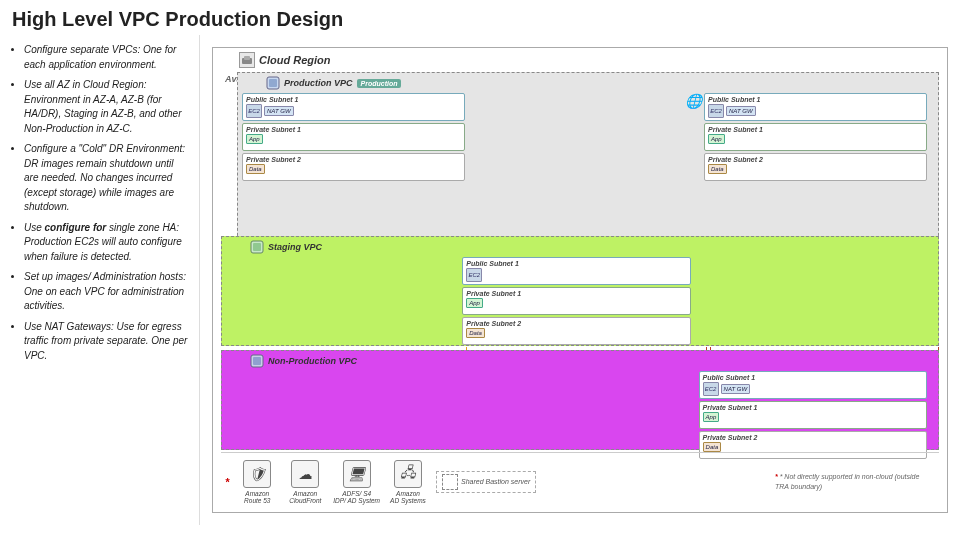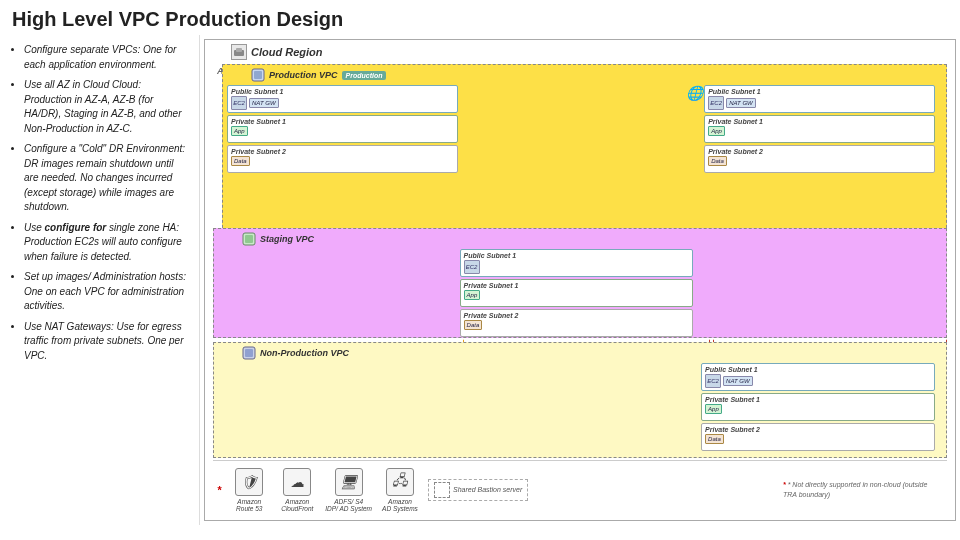--- a/index.html
+++ b/index.html
@@ -38,21 +38,21 @@
       padding-left: 14px;
     }
     .sidebar ul li {
       margin-bottom: 6px;
     }
     
     .diagram-area {
       flex: 1;
       position: relative;
       border: 1.5px solid #aaa;
-      margin: 4px;
+      margin: 12px;
       overflow: hidden;
       background: #fff;
     }
     
     .cloud-region-label {
       position: absolute;
       top: 4px;
       left: 26px;
       font-size: 11px;
       font-weight: bold;
@@ -69,25 +69,25 @@
       display: inline-flex;
       align-items: center;
       justify-content: center;
       font-size: 8px;
     }
 
     
     .prod-vpc-section {
       position: absolute;
       top: 24px;
-      left: 17px;
+      left: 24px;
       right: 8px;
       height: 184px;
       border: 1.5px dashed #888;
-      background: #fde047;
+      background: #e5e5e5;
     }
     .staging-vpc-section {
       position: absolute;
       top: 188px;
       left: 8px;
       right: 8px;
       height: 110px;
       border: 1.5px dashed #888;
       background: #e8f0e8;
     }
@@ -270,23 +270,23 @@
       font-size: 7px;
       color: #555;
       display: flex;
       align-items: center;
       gap: 3px;
     }
 
     .asterisk { color: #c00; font-weight: bold; }
 
     
-    .staging-vpc-section { background: #f0abfc; }
-    
-    .nonprod-vpc-section { background: #fef9c3; }
+    .staging-vpc-section { background: #bef264; }
+    
+    .nonprod-vpc-section { background: #d946ef; }
 
     
     .az-c-overlay {
       position: absolute;
       top: 24px;
       right: 8px;
       width: calc(33.33% - 12px);
       bottom: 62px;
       border: 1.5px dashed #c0392b;
       pointer-events: none;
@@ -295,25 +295,25 @@
 </head>
 <body>
 
 <div id="page-title">High Level VPC Production Design</div>
 
 <div class="main-layout">
 
   <div class="sidebar">
     <ul>
       <li>Configure separate VPCs: One for each application environment.</li>
-      <li>Use all AZ in Cloud Cloud: Production in AZ-A, AZ-B (for HA/DR), Staging in AZ-B, and other Non-Production in AZ-C.</li>
+      <li>Use all AZ in Cloud Region: Environment in AZ-A, AZ-B (for HA/DR), Staging in AZ-B, and other Non-Production in AZ-C.</li>
       <li>Configure a "Cold" DR Environment: DR images remain shutdown until are needed. No changes incurred (except storage) while images are shutdown.</li>
       <li>Use <strong>configure for</strong> single zone HA: Production EC2s will auto configure when failure is detected.</li>
       <li>Set up images/ Administration hosts: One on each VPC for administration activities.</li>
-      <li>Use NAT Gateways: Use for egress traffic from private subnets. One per VPC.</li>
+      <li>Use NAT Gateways: Use for egress traffic from private separate. One per VPC.</li>
     </ul>
   </div>
 
   <div class="diagram-area">
 
     <div class="cloud-region-label">
       <div class="cloud-region-icon">
         <svg width="12" height="10" viewBox="0 0 12 10">
             <rect x="1" y="3" width="10" height="6" rx="1" fill="#888"></rect>
             <rect x="3" y="1" width="6" height="4" rx="1" fill="#aaa"></rect>

